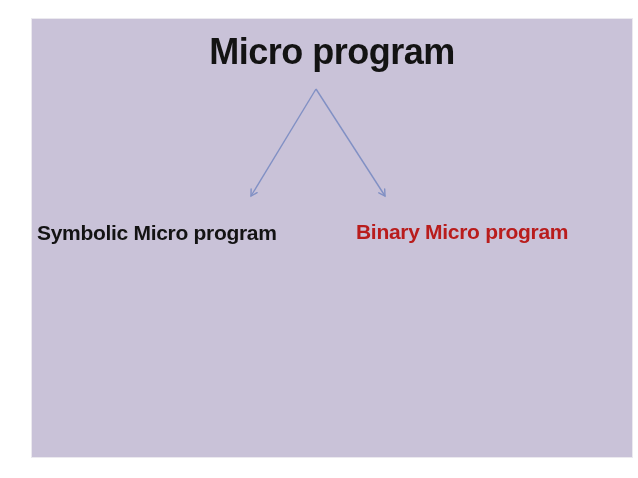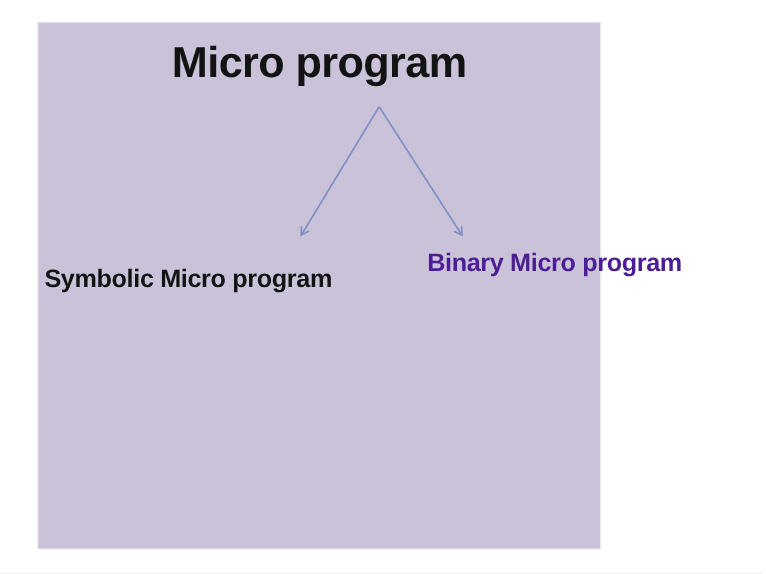--- a/index.html
+++ b/index.html
@@ -11,21 +11,21 @@
     width: 638px;
     height: 478px;
     background: #ffffff;
     font-family: "Liberation Sans", sans-serif;
     overflow: hidden;
   }
   .slide {
     position: absolute;
     left: 32px;
     top: 19px;
-    width: 468px;
+    width: 600px;
     height: 438px;
     background: #c9c2d8;
     box-shadow: 0 0 0 1px rgba(120,110,150,0.15);
     color: #131313;
   }
   .slide-title {
     position: absolute;
     top: 11px;
     left: 0;
     width: 100%;
@@ -75,15 +75,15 @@
         <marker id="arrowhead" markerWidth="12" markerHeight="12" refX="7" refY="4.5" orient="auto" markerUnits="userSpaceOnUse">
           <path d="M1,1 L7,4.5 L1,8" fill="none" stroke="#8190c4" stroke-width="1.4" stroke-linecap="round"></path>
         </marker>
       </defs>
       <line x1="284" y1="70" x2="219" y2="177" stroke="#8190c4" stroke-width="1.4" marker-end="url(#arrowhead)"></line>
       <line x1="284" y1="70" x2="353" y2="177" stroke="#8190c4" stroke-width="1.4" marker-end="url(#arrowhead)"></line>
     </svg>
 
     <div class="node-label left" style="color: rgb(19, 19, 19);">Symbolic Micro program</div>
 
-    <div class="node-label right" style="color: #4c1d95;">Binary Micro program</div>
+    <div class="node-label right" style="color: #b91c1c; margin-top: 12px;">Binary Micro program</div>
   </div>
 </div>
 
 </body></html>

